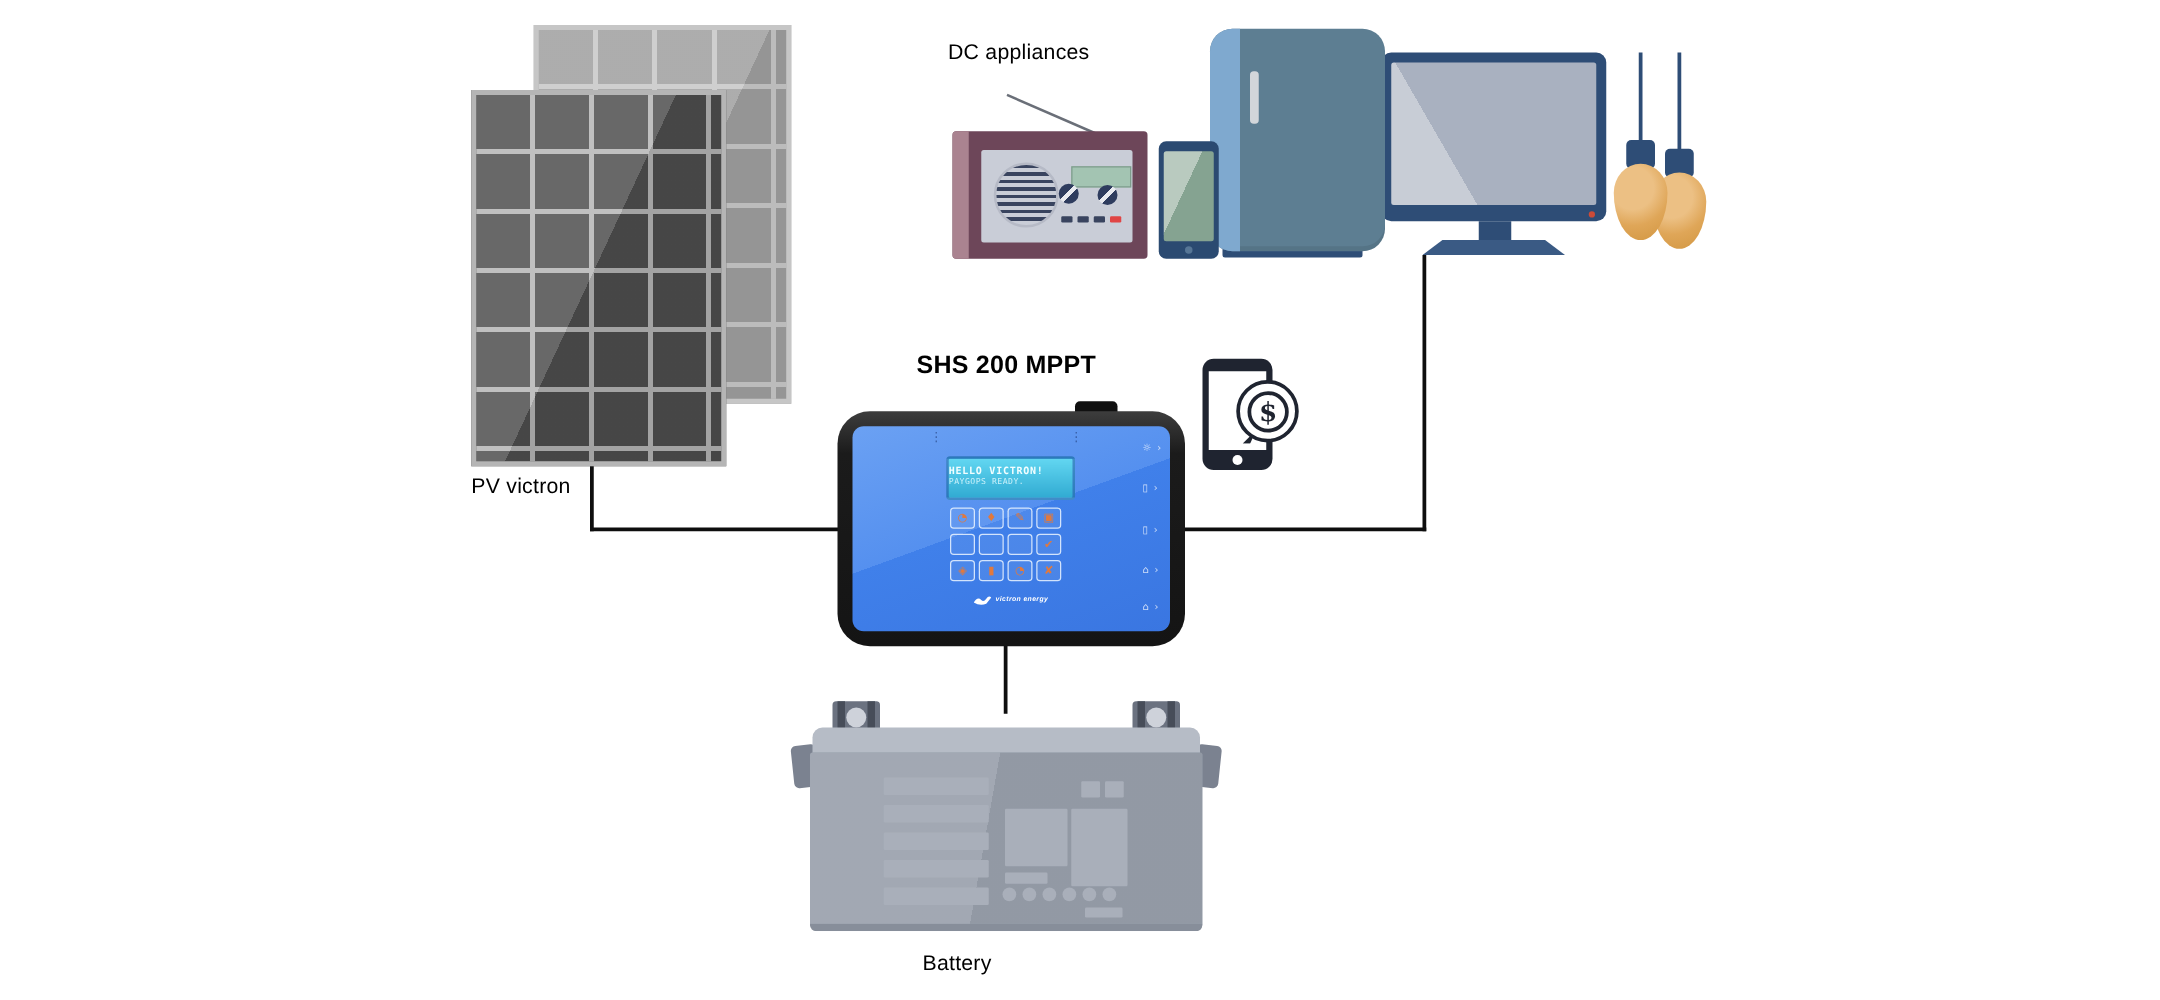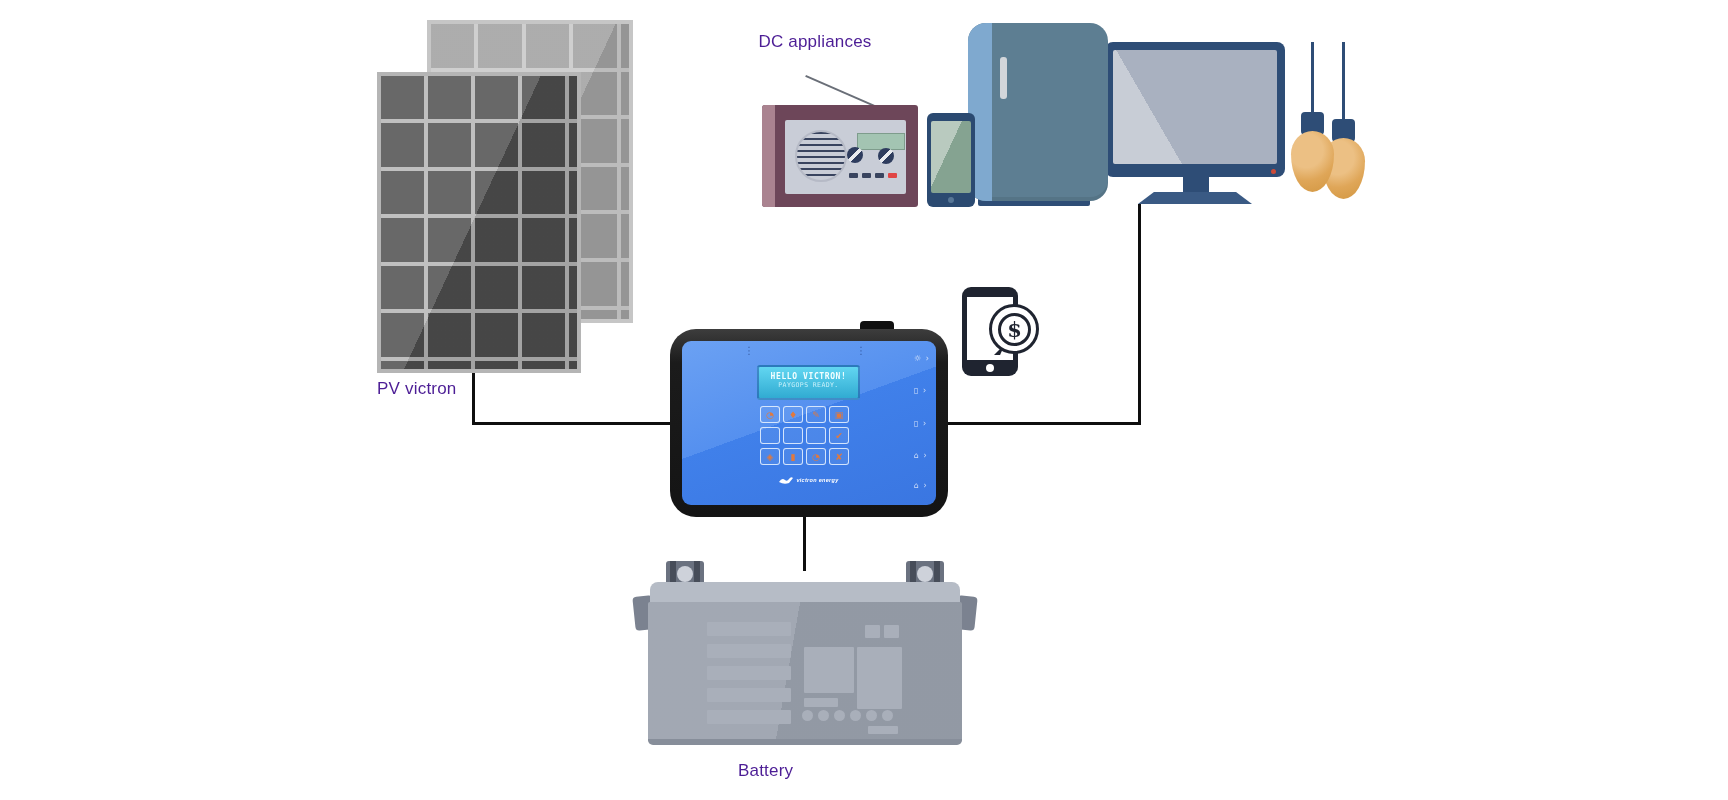--- a/index.html
+++ b/index.html
@@ -1,19 +1,19 @@
 <!DOCTYPE html>
 <html><head>
 <meta charset="utf-8">
 <style>
   html,body{margin:0;padding:0;background:#fff;}
   #canvas{position:relative;width:1728px;height:800px;background:#ffffff;overflow:hidden;
           font-family:"Liberation Sans",sans-serif;}
   .abs{position:absolute;}
-  .label{color:#4c1d95;font-size:17px;letter-spacing:.2px;}
+  .label{color:#000000;font-size:17px;letter-spacing:.2px;}
   .wire{position:absolute;background:#0e0e0e;}
 
   
   .pv-back{left:427px;top:20px;width:198px;height:295px;border:4px solid #c6c6c6;background:
     linear-gradient(115deg,rgba(255,255,255,.16) 0 55%,rgba(0,0,0,.05) 55%),
     repeating-linear-gradient(180deg,transparent 0 43.6px,#c6c6c6 43.6px 47.6px),
     repeating-linear-gradient(90deg,transparent 0 43.5px,#c6c6c6 43.5px 47.5px),
     #9d9d9d;}
   .pv-front{left:377px;top:72px;width:196px;height:293px;border:4px solid #b5b5b5;background:
     linear-gradient(115deg,rgba(255,255,255,.15) 0 48%,rgba(0,0,0,.10) 48%),
@@ -75,21 +75,21 @@
   .coin span{font-family:"DejaVu Serif",serif;font-weight:bold;font-size:21px;color:#1f2430;}
 
   
   .ctrl-knob{left:860px;top:321px;width:34px;height:12px;background:#101010;border-radius:4px;}
   .ctrl-bezel{left:670px;top:329px;width:278px;height:188px;border-radius:26px;
     background:linear-gradient(180deg,#3d3d3d 0,#1b1b1b 18%,#141414 100%);}
   .ctrl-panel{left:682px;top:341px;width:254px;height:164px;border-radius:9px;background:
     linear-gradient(160deg,#6ba1f3 0%,#5590ef 46%,#4080ea 46%,#3a76e1 100%);}
   .screw{position:absolute;color:rgba(20,40,95,.55);font-size:10px;line-height:10px;}
   .lcd{left:75px;top:24px;width:99px;height:31px;border:2px solid rgba(38,80,168,.55);border-radius:3px;
-    background:linear-gradient(180deg,#62d6f1 0,#31abd2 100%);text-align:center;
+    background:linear-gradient(180deg,#62d6f1 0,#31abd2 100%);
     font-family:"DejaVu Sans Mono",monospace;}
   .lcd-l1{margin-top:5px;font-size:8px;font-weight:bold;color:#f2feff;letter-spacing:.6px;}
   .lcd-l2{font-size:6.5px;color:#c8f0fa;letter-spacing:.4px;}
   .keypad{left:78px;top:65px;display:grid;grid-template-columns:repeat(4,20px);
     grid-auto-rows:17px;gap:4px 3px;}
   .kbtn{border:1px solid rgba(235,244,255,.85);border-radius:3px;background:rgba(255,255,255,.07);
     display:flex;align-items:center;justify-content:center;font-size:9px;color:#e1793d;
     font-family:"DejaVu Sans",sans-serif;}
   .side-ind{position:absolute;left:232px;color:rgba(255,255,255,.75);font-size:8px;letter-spacing:1px;
     font-family:"DejaVu Sans",sans-serif;}
@@ -162,20 +162,21 @@
     </div>
   </div>
 
   <div class="cord" style="left:1342px;top:42px;height:81px"></div>
   <div class="socket" style="left:1332px;top:119px"></div>
   <div class="bulb" style="left:1322px;top:138px"></div>
   <div class="cord" style="left:1311px;top:42px;height:74px"></div>
   <div class="socket" style="left:1301px;top:112px"></div>
   <div class="bulb" style="left:1291px;top:131px"></div>
 
+  <div class="abs label" style="left:680px;top:281px;width:250px;text-align:center;font-weight:bold;font-size:20px">SHS 200 MPPT</div>
 
   <div class="abs pay-phone">
     <div class="abs pay-screen"></div>
     <div class="abs pay-home"></div>
   </div>
   <div class="abs bubble-tail"></div>
   <div class="abs bubble">
     <div class="abs coin">
       <span>$</span>
     </div>

